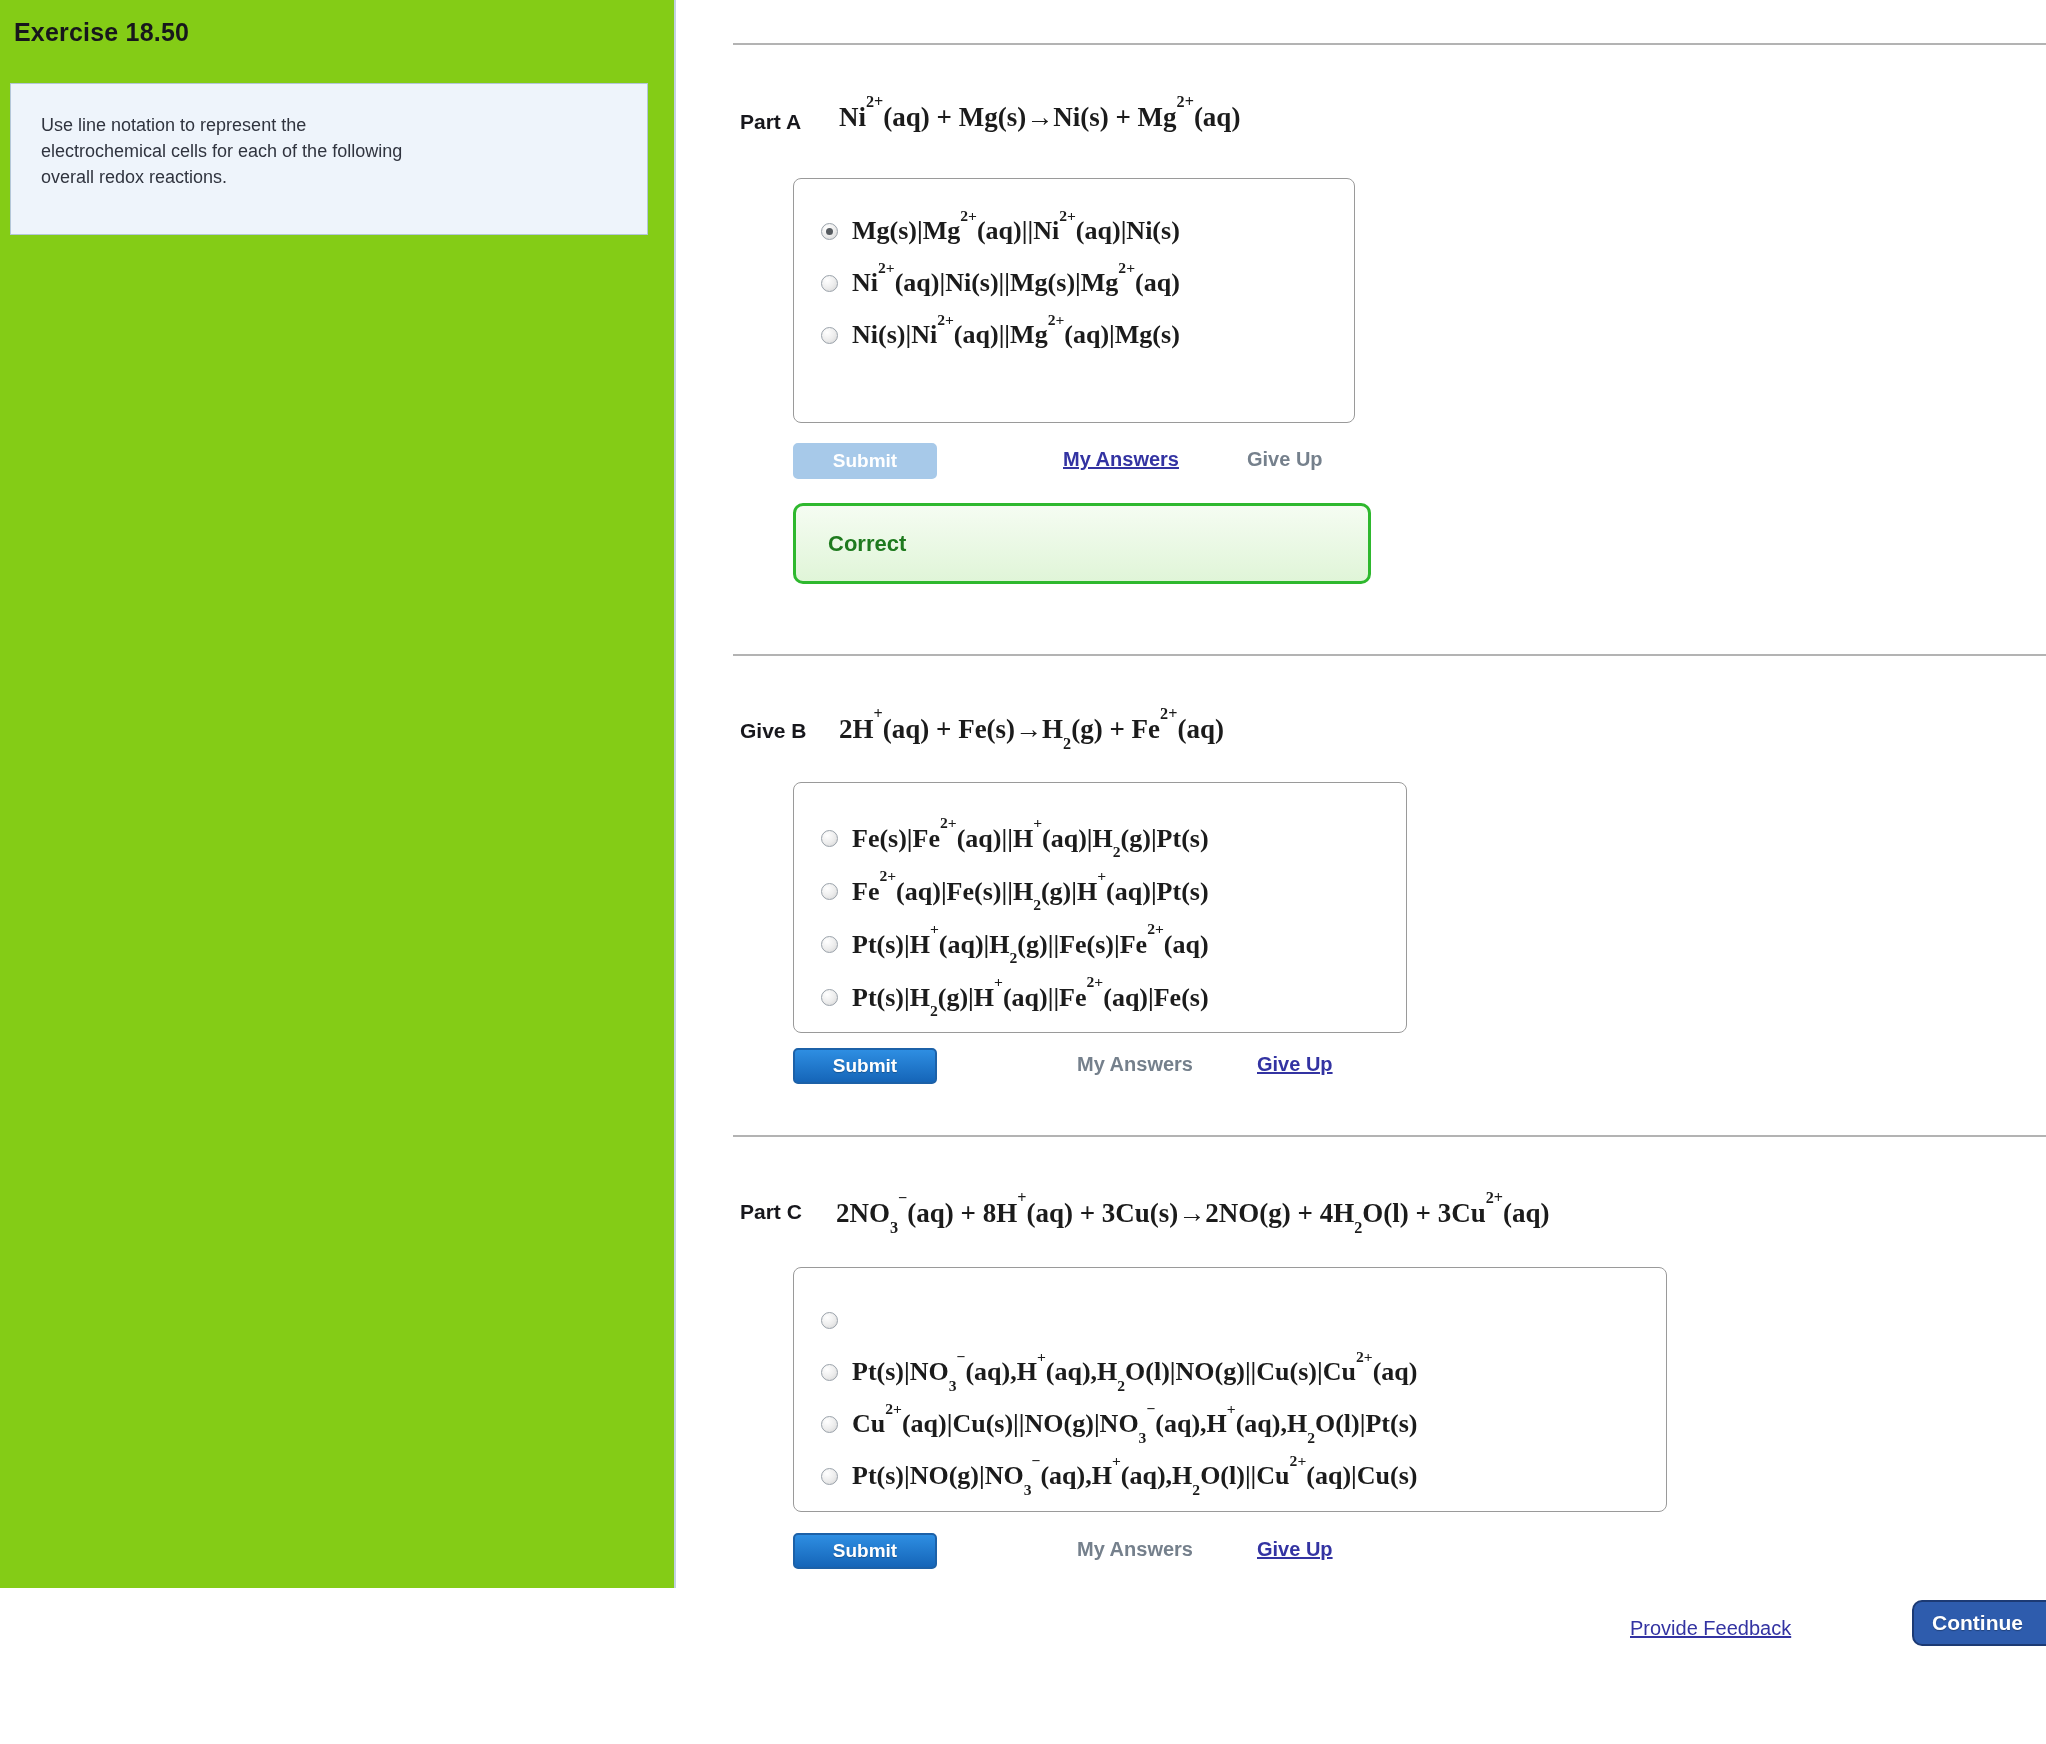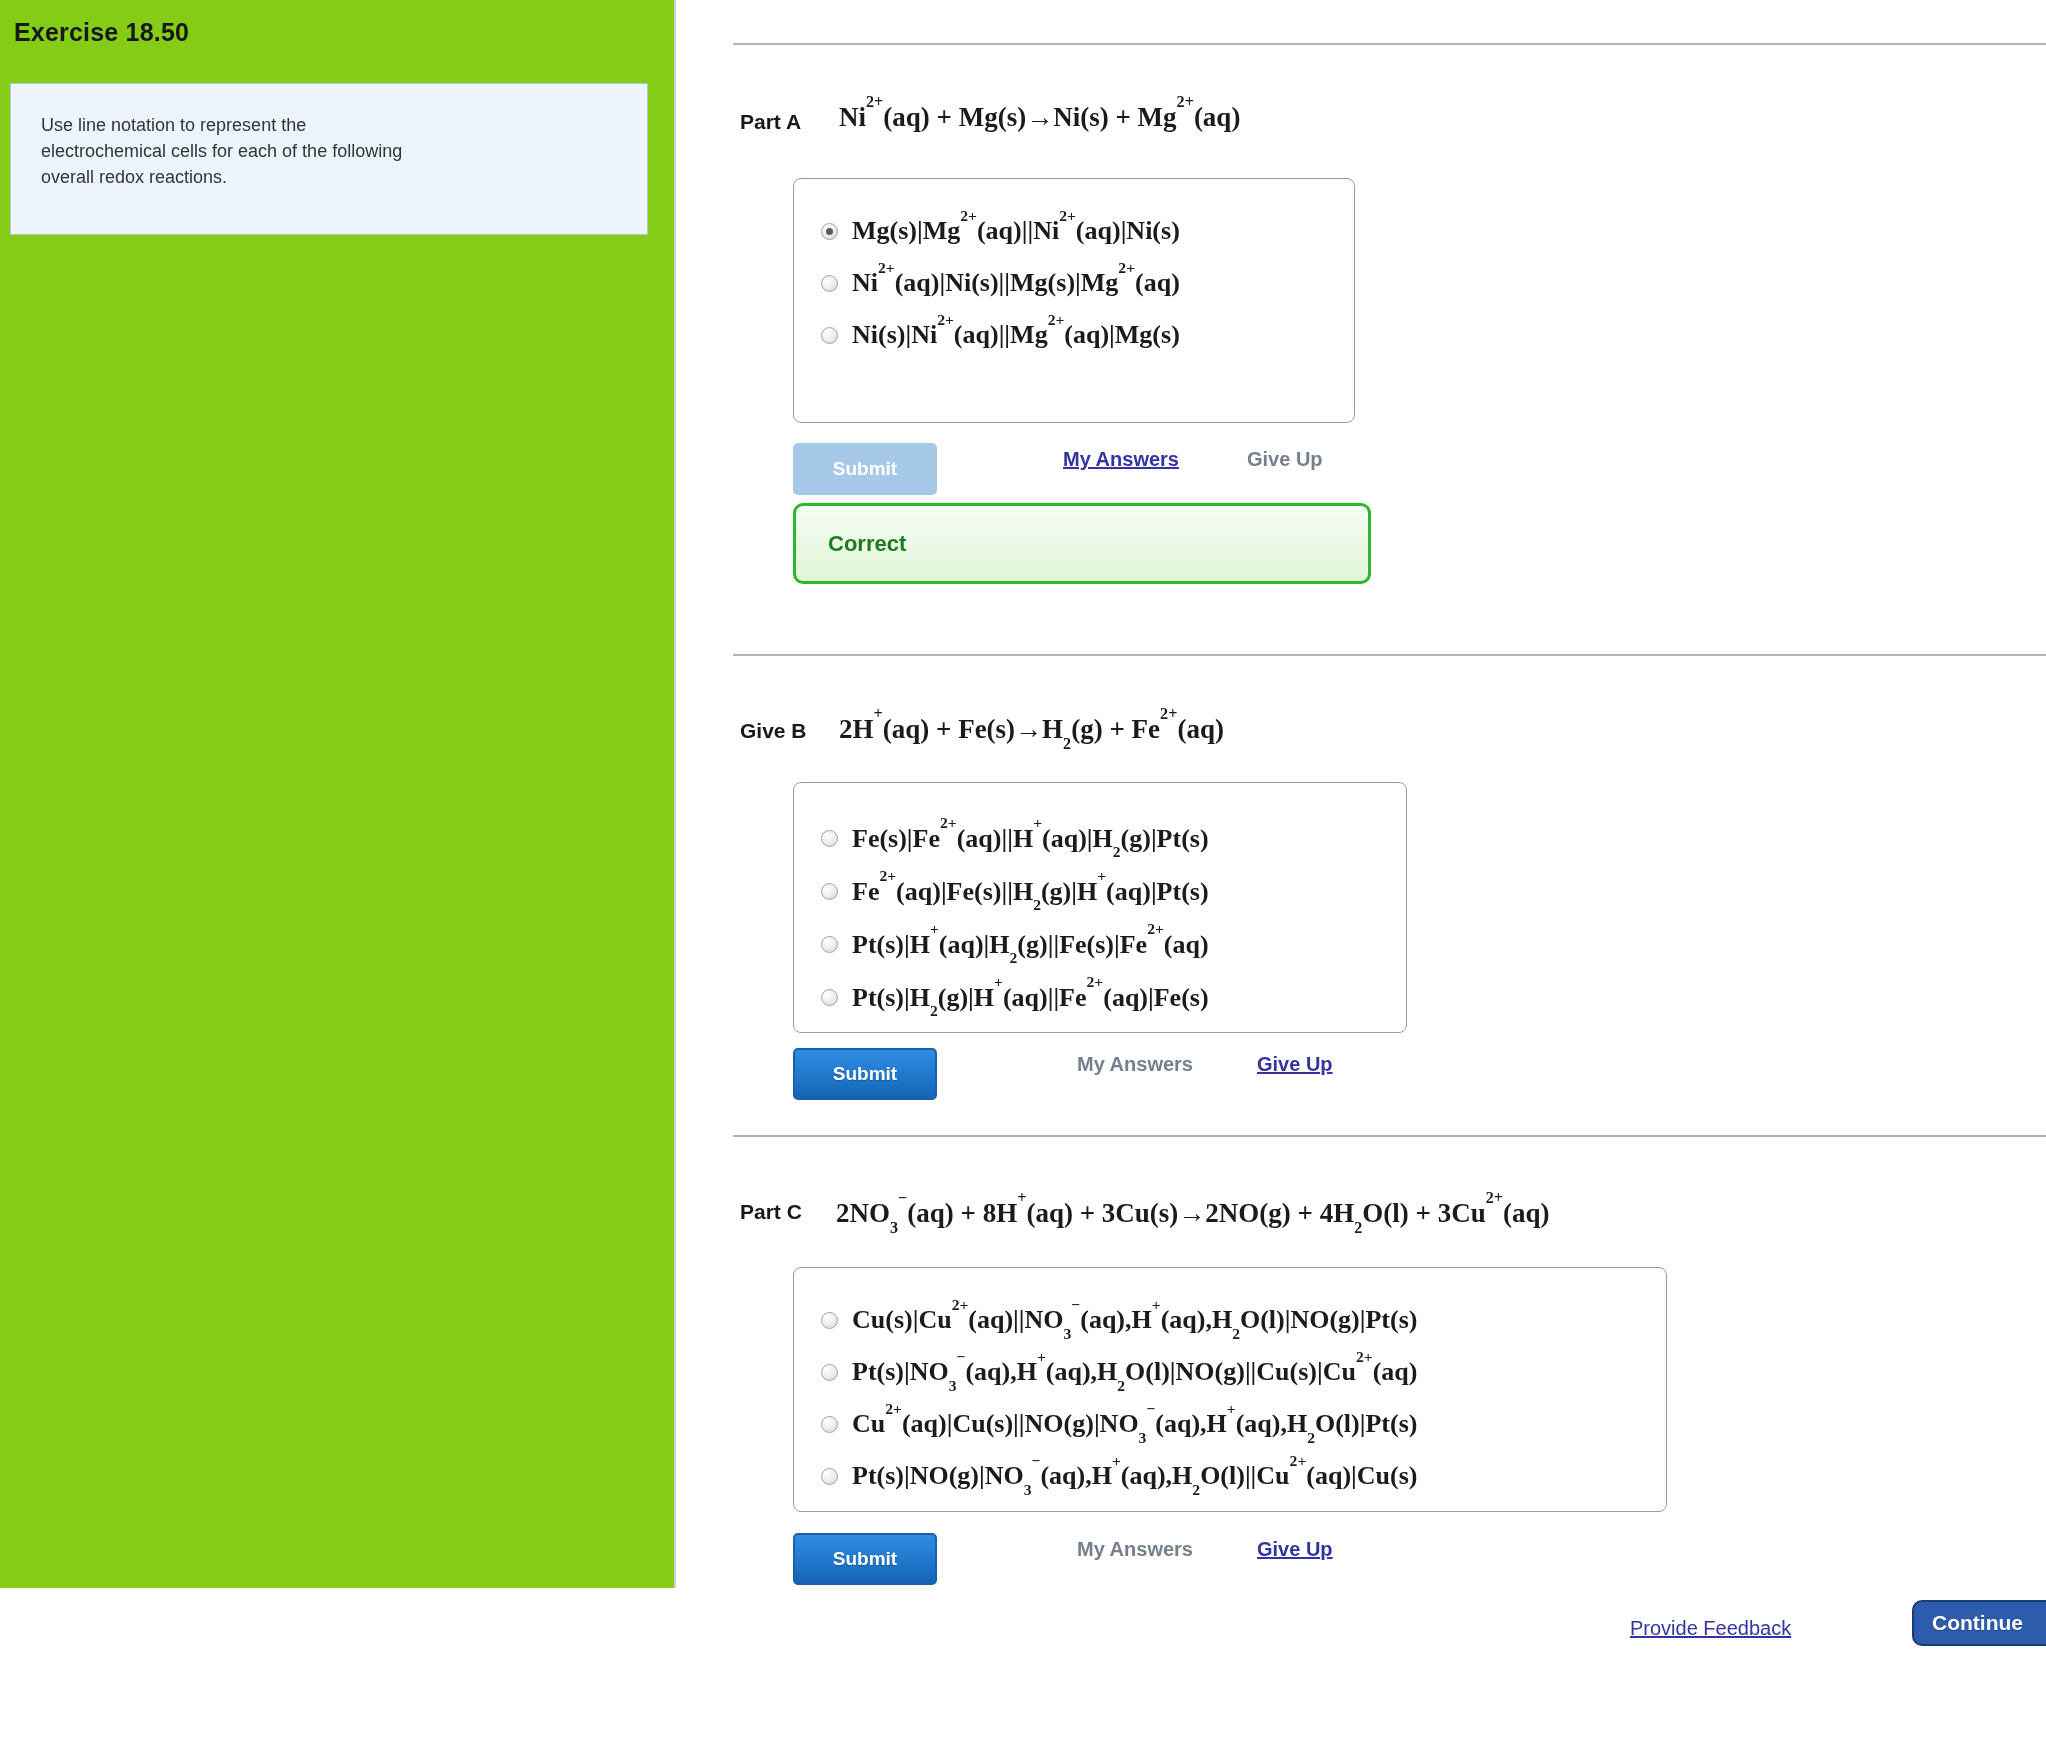--- a/index.html
+++ b/index.html
@@ -59,21 +59,21 @@
     border:1px solid #9aa2aa;
     background:radial-gradient(circle at 35% 30%,#ffffff 0%,#ececec 55%,#d2d2d2 100%);
     position:relative;box-sizing:border-box;
   }
   .radio.selected::after{
     content:"";position:absolute;left:4px;top:4px;width:7px;height:7px;border-radius:50%;
     background:#565b60;
   }
 
   .btn-submit{
-    position:absolute;width:144px;height:52px;border-radius:5px;
+    position:absolute;width:144px;height:36px;border-radius:5px;
     color:#ffffff;font-size:19px;font-weight:bold;
     display:flex;align-items:center;justify-content:center;
     text-shadow:0 1px 1px rgba(0,0,0,.25);box-sizing:border-box;
   }
   .btn-submit.enabled{
     background:linear-gradient(#2e8ee2,#1565b8);
     border:2px solid #1c61a8;
   }
   .btn-submit.disabled{
     background:#a7c9e9;border:2px solid #a7c9e9;text-shadow:none;
@@ -174,21 +174,20 @@
   <div class="action-link muted" style="left:1077px;top:1053px;">My Answers</div>
   <div class="action-link link" style="left:1257px;top:1053px;">Give Up</div>
 
   <div class="rule" style="top:1135px;"></div>
   <div class="part-title" style="top:1152px;">Part C</div>
   <div class="reaction" style="left:790px;top:1198px;">2NO<sub>3</sub><sup>−</sup>(aq) + 8H<sup>+</sup>(aq) + 3Cu(s)→2NO(g) + 4H<sub>2</sub>O(l) + 3Cu<sup>2+</sup>(aq)</div>
 
   <div class="options" style="left:793px;top:1267px;width:874px;height:245px;padding-top:26px;">
     <div class="opt-row">
       <span class="radio"></span>
-      <span class="opt-label">Cu(s)|Cu<sup>2+</sup>(aq)||NO<sub>3</sub><sup>−</sup>(aq),H<sup>+</sup>(aq),H<sub>2</sub>O(l)|NO(g)|Pt(s)</span>
     </div>
     <div class="opt-row">
       <span class="radio"></span>
       <span class="opt-label">Pt(s)|NO<sub>3</sub><sup>−</sup>(aq),H<sup>+</sup>(aq),H<sub>2</sub>O(l)|NO(g)||Cu(s)|Cu<sup>2+</sup>(aq)</span>
     </div>
     <div class="opt-row">
       <span class="radio"></span>
       <span class="opt-label">Cu<sup>2+</sup>(aq)|Cu(s)||NO(g)|NO<sub>3</sub><sup>−</sup>(aq),H<sup>+</sup>(aq),H<sub>2</sub>O(l)|Pt(s)</span>
     </div>
     <div class="opt-row">

